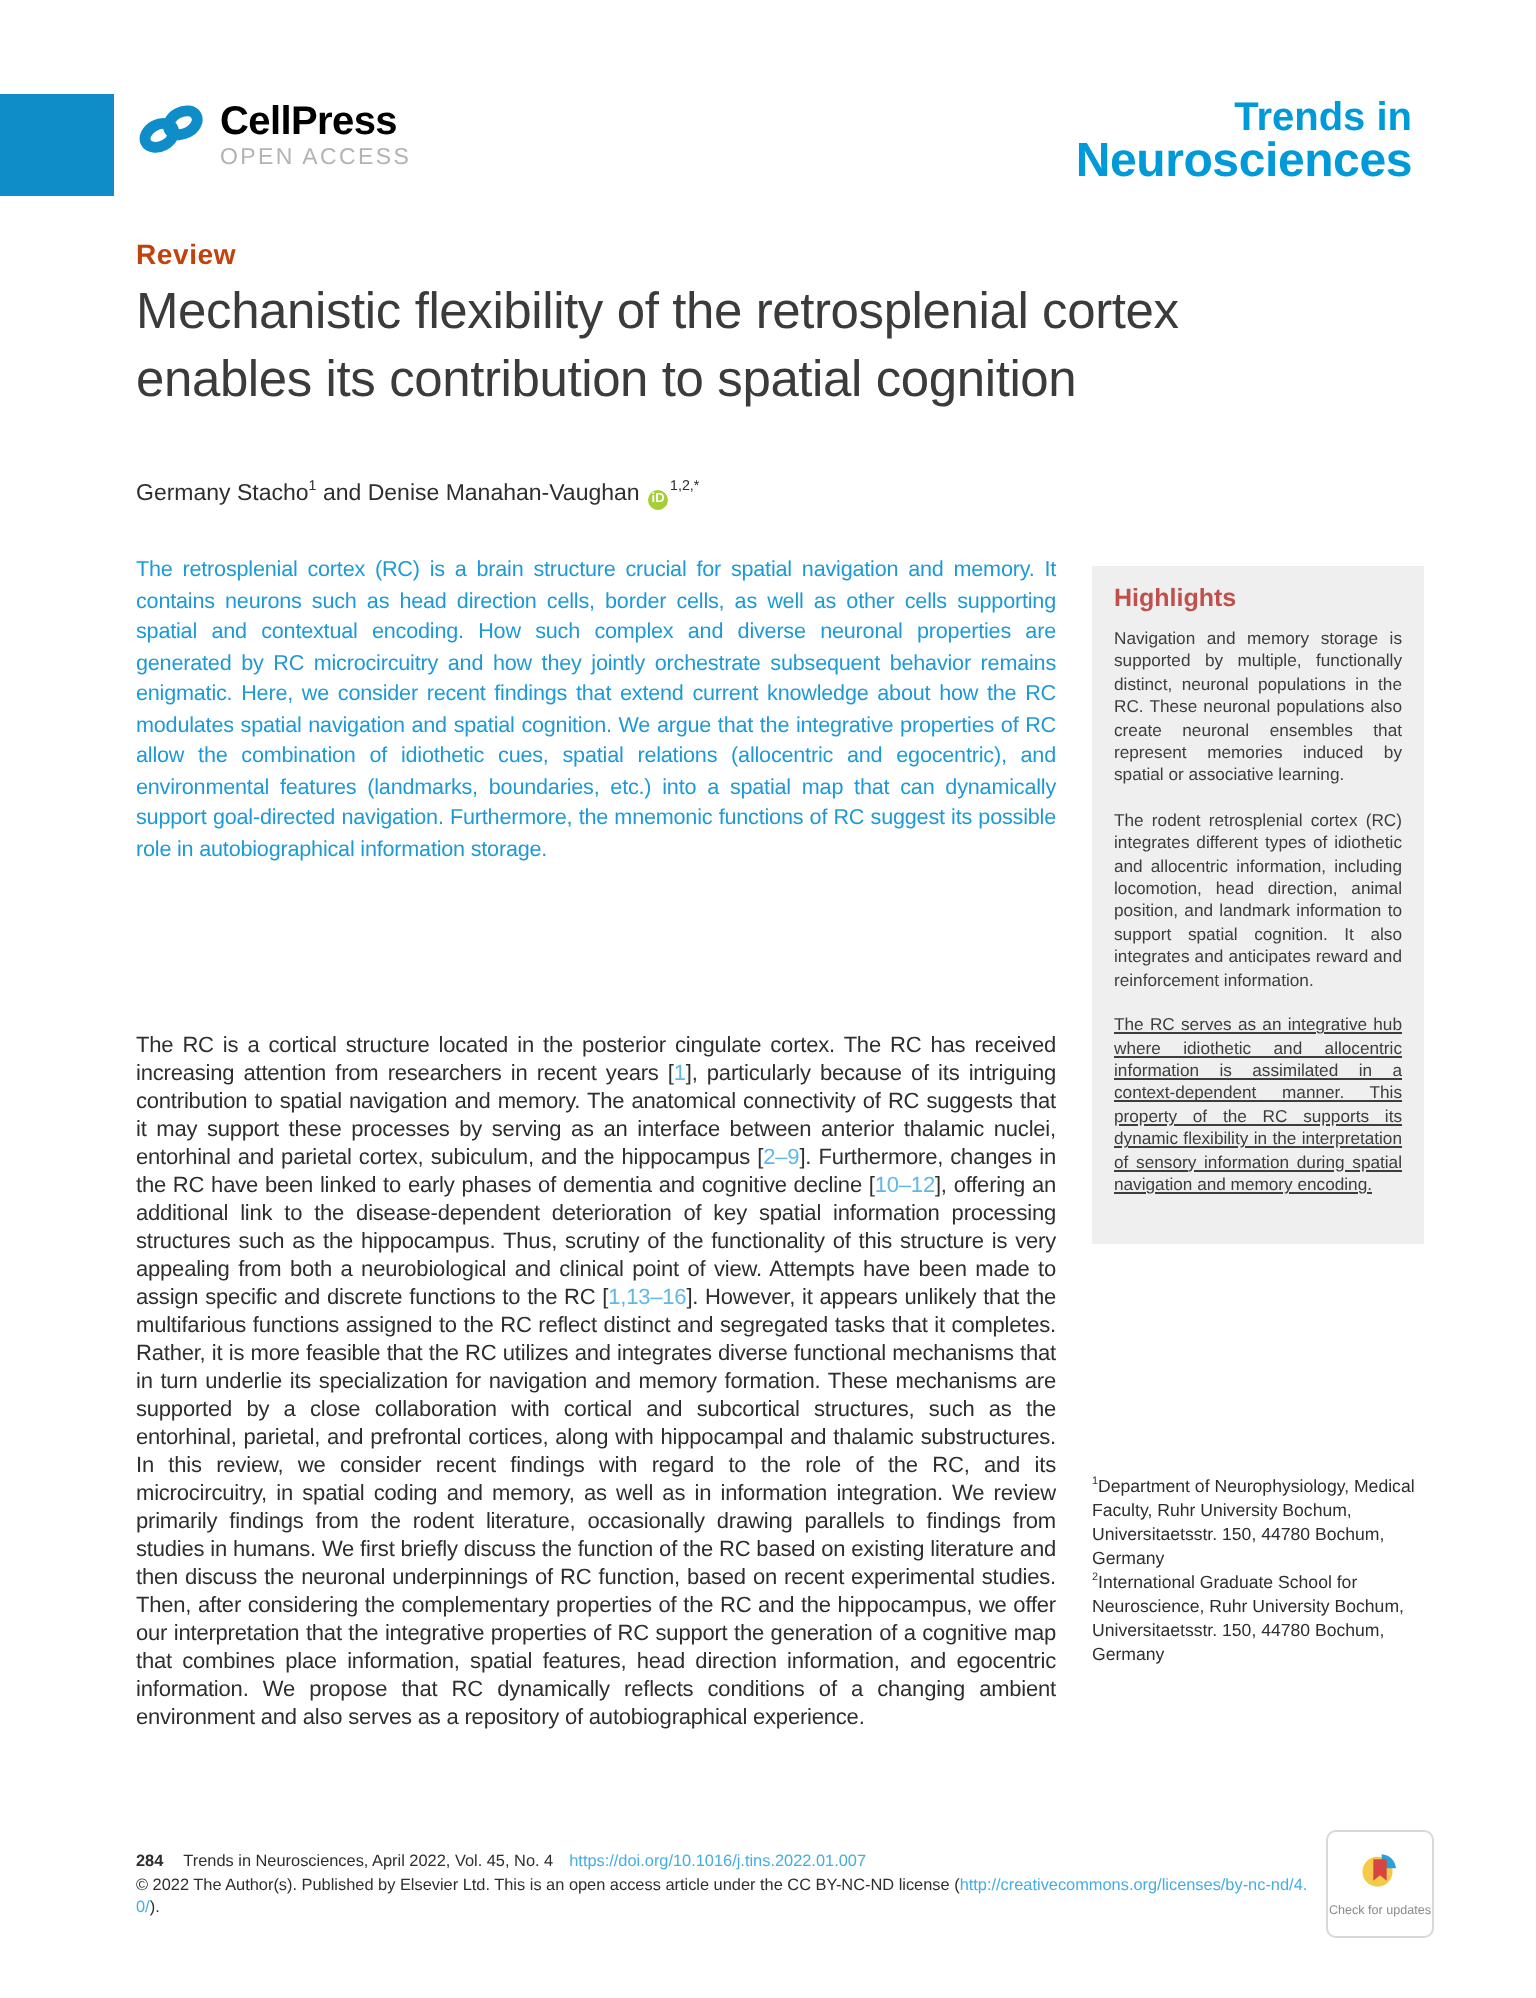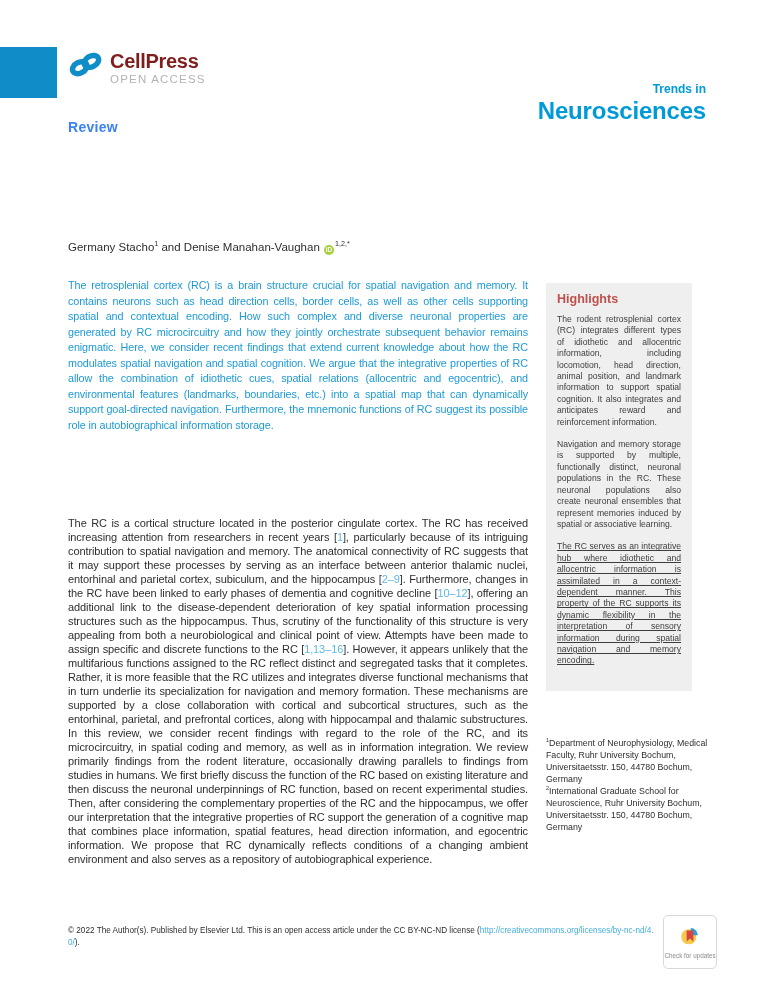--- a/index.html
+++ b/index.html
@@ -2,40 +2,40 @@
 <html><head>
 <meta charset="utf-8">
 <style>
   html,body{margin:0;padding:0;background:#fff;}
   .page{position:relative;width:768px;height:999px;background:#ffffff;overflow:hidden;
         font-family:"Liberation Sans",sans-serif;color:#2e2e2e;}
   .bleed-tab{position:absolute;left:0;top:47px;width:57px;height:51px;background:#0e8dc9;}
   .header{position:absolute;left:68px;top:50px;right:62px;display:flex;justify-content:space-between;align-items:flex-start;}
   .logo-row{display:flex;align-items:flex-start;gap:6px;}
   .logo-text{display:flex;flex-direction:column;}
-  .publisher-name{font-size:20px;font-weight:bold;color:#7f1d1d;line-height:22px;letter-spacing:-0.3px;}
+  .publisher-name{font-size:20px;font-weight:bold;color:#000000;line-height:22px;letter-spacing:-0.3px;}
   .open-access{font-size:11.5px;color:#b1b3b6;letter-spacing:1.2px;line-height:14px;}
   .journal{text-align:right;font-weight:bold;color:#009ad8;}
-  .journal .l1{font-size:12px;line-height:19px;margin-top:30px;}
+  .journal .l1{font-size:20px;line-height:19px;}
   .journal .l2{font-size:24px;line-height:23px;letter-spacing:-0.2px;}
-  .kicker{position:absolute;left:68px;top:119px;font-size:14px;font-weight:bold;color:#3b82f6;letter-spacing:.3px;text-align:right;}
+  .kicker{position:absolute;left:68px;top:119px;font-size:14px;font-weight:bold;color:#c2410c;letter-spacing:.3px;text-align:right;}
   .title{position:absolute;left:68px;top:139px;width:680px;font-size:25.5px;line-height:34px;color:#3b3b3b;letter-spacing:-0.2px;font-weight:400;}
   .title .line{white-space:nowrap;}
   .authors{position:absolute;left:68px;top:241px;font-size:11.5px;color:#2e2e2e;}
   .abstract{position:absolute;left:68px;top:278px;width:460px;font-size:10.8px;font-weight:normal;line-height:15.5px;
             color:#1d9ad6;text-align:justify;letter-spacing:-0.1px;}
   .section-heading{position:absolute;left:68px;top:499px;font-size:10.6px;font-weight:bold;color:#c0504c;white-space:nowrap;}
   .body-text{position:absolute;left:68px;top:516px;width:460px;font-size:11px;line-height:14px;color:#2e2e2e;
              text-align:justify;letter-spacing:-0.1px;}
   .cite{color:#5fb8e6;}
   .link{color:#45aee0;word-break:break-all;}
   sup{font-size:.62em;vertical-align:super;line-height:0;}
   .orcid{display:inline-flex;width:10px;height:10px;border-radius:50%;background:#a6ce39;color:#fff;
          font-size:6.5px;font-weight:bold;align-items:center;justify-content:center;vertical-align:-1px;margin:0 1px;}
-  .highlights{position:absolute;left:546px;top:283px;width:146px;background:#efefef;padding:9px 11px 24px;box-sizing:border-box;}
+  .highlights{position:absolute;left:546px;top:283px;width:166px;background:#efefef;padding:9px 11px 24px;box-sizing:border-box;}
   .highlights .hl-title{font-size:12.5px;font-weight:bold;color:#c0504c;margin:0 0 8px;}
   .highlights p{font-size:8.6px;line-height:11.4px;color:#3d3d3d;text-align:justify;margin:0 0 11px;}
   .highlights p:last-child{margin-bottom:0;text-decoration:underline;}
   .affils{position:absolute;left:546px;top:737px;width:166px;font-size:8.8px;line-height:12px;color:#2e2e2e;}
   .corr{position:absolute;left:546px;top:871px;width:166px;font-size:8.8px;line-height:12px;color:#2e2e2e;}
   .footer{position:absolute;left:68px;top:925px;width:592px;font-size:8.2px;line-height:11.5px;color:#2e2e2e;}
   .footer .b{font-weight:bold;margin-right:10px;}
   .fl1 .link{margin-left:8px;}
   .badge{position:absolute;left:663px;top:915px;width:52px;height:52px;border:1px solid #d8d8d8;border-radius:5px;
          display:flex;flex-direction:column;align-items:center;justify-content:center;gap:2px;background:#fff;cursor:pointer;}
@@ -64,42 +64,47 @@
       </span>
     </div>
     <div class="journal">
       <div class="l1">Trends in</div>
       <div class="l2">Neurosciences</div>
     </div>
   </div>
 
   <div class="kicker">Review</div>
 
+  <div class="title">
+    <div class="line">Mechanistic flexibility of the retrosplenial cortex</div>
+    <div class="line">enables its contribution to spatial cognition</div>
+  </div>
 
   <div class="authors"><span>Germany Stacho</span><sup>1</sup><span> and Denise Manahan-Vaughan </span><span class="orcid">iD</span><sup>1,2,*</sup></div>
 
   <div class="abstract">The retrosplenial cortex (RC) is a brain structure crucial for spatial navigation and memory. It contains neurons such as head direction cells, border cells, as well as other cells supporting spatial and contextual encoding. How such complex and diverse neuronal properties are generated by RC microcircuitry and how they jointly orchestrate subsequent behavior remains enigmatic. Here, we consider recent findings that extend current knowledge about how the RC modulates spatial navigation and spatial cognition. We argue that the integrative properties of RC allow the combination of idiothetic cues, spatial relations (allocentric and egocentric), and environmental features (landmarks, boundaries, etc.) into a spatial map that can dynamically support goal-directed navigation. Furthermore, the mnemonic functions of RC suggest its possible role in autobiographical information storage.</div>
 
 
   <div class="body-text"><span>The RC is a cortical structure located in the posterior cingulate cortex. The RC has received increasing attention from researchers in recent years [</span><span class="cite">1</span><span>], particularly because of its intriguing contribution to spatial navigation and memory. The anatomical connectivity of RC suggests that it may support these processes by serving as an interface between anterior thalamic nuclei, entorhinal and parietal cortex, subiculum, and the hippocampus [</span><span class="cite">2–9</span><span>]. Furthermore, changes in the RC have been linked to early phases of dementia and cognitive decline [</span><span class="cite">10–12</span><span>], offering an additional link to the disease-dependent deterioration of key spatial information processing structures such as the hippocampus. Thus, scrutiny of the functionality of this structure is very appealing from both a neurobiological and clinical point of view. Attempts have been made to assign specific and discrete functions to the RC [</span><span class="cite">1,13–16</span><span>]. However, it appears unlikely that the multifarious functions assigned to the RC reflect distinct and segregated tasks that it completes. Rather, it is more feasible that the RC utilizes and integrates diverse functional mechanisms that in turn underlie its specialization for navigation and memory formation. These mechanisms are supported by a close collaboration with cortical and subcortical structures, such as the entorhinal, parietal, and prefrontal cortices, along with hippocampal and thalamic substructures. In this review, we consider recent findings with regard to the role of the RC, and its microcircuitry, in spatial coding and memory, as well as in information integration. We review primarily findings from the rodent literature, occasionally drawing parallels to findings from studies in humans. We first briefly discuss the function of the RC based on existing literature and then discuss the neuronal underpinnings of RC function, based on recent experimental studies. Then, after considering the complementary properties of the RC and the hippocampus, we offer our interpretation that the integrative properties of RC support the generation of a cognitive map that combines place information, spatial features, head direction information, and egocentric information. We propose that RC dynamically reflects conditions of a changing ambient environment and also serves as a repository of autobiographical experience.</span></div>
 
   <div class="highlights">
     <div class="hl-title">Highlights</div>
+    <p>Navigation and memory storage is supported by multiple, functionally distinct, neuronal populations in the RC. These neuronal populations also create neuronal ensembles that represent memories induced by spatial or associative learning.</p>
     <p>The rodent retrosplenial cortex (RC) integrates different types of idiothetic and allocentric information, including locomotion, head direction, animal position, and landmark information to support spatial cognition. It also integrates and anticipates reward and reinforcement information.</p>
-    <p>Navigation and memory storage is supported by multiple, functionally distinct, neuronal populations in the RC. These neuronal populations also create neuronal ensembles that represent memories induced by spatial or associative learning.</p>
     <p>The RC serves as an integrative hub where idiothetic and allocentric information is assimilated in a context-dependent manner. This property of the RC supports its dynamic flexibility in the interpretation of sensory information during spatial navigation and memory encoding.</p>
   </div>
 
   <div class="affils">
     <div><sup>1</sup><span>Department of Neurophysiology, Medical Faculty, Ruhr University Bochum, Universitaetsstr. 150, 44780 Bochum, Germany</span></div>
     <div><sup>2</sup><span>International Graduate School for Neuroscience, Ruhr University Bochum, Universitaetsstr. 150, 44780 Bochum, Germany</span></div>
   </div>
 
 
   <div class="footer">
+    <div class="fl1"><span class="b">284</span><span>Trends in Neurosciences, April 2022, Vol. 45, No. 4</span><span class="link">https://doi.org/10.1016/j.tins.2022.01.007</span></div>
     <div class="fl2"><span>© 2022 The Author(s). Published by Elsevier Ltd. This is an open access article under the CC BY-NC-ND license (</span><span class="link">http://creativecommons.org/licenses/by-nc-nd/4.0/</span><span>).</span></div>
   </div>
 
   <div class="badge">
     <span>
       <svg width="20" height="20" viewBox="0 0 24 24">
         <circle cx="10.5" cy="13" r="9" fill="#f6c94a"></circle>
         <path d="M13 2.5 A 9 9 0 0 1 21.5 11 L 13 11 Z" fill="#2c9fd8"></path>
         <path d="M8 5.5 h 8 v 13 l -4 -3.4 l -4 3.4 Z" fill="#d64541"></path>
       </svg>

